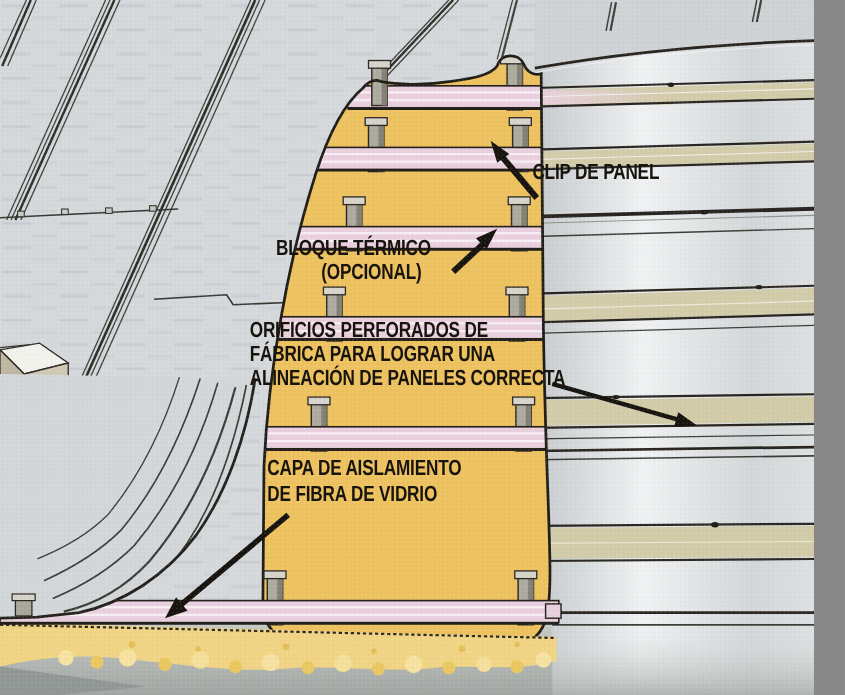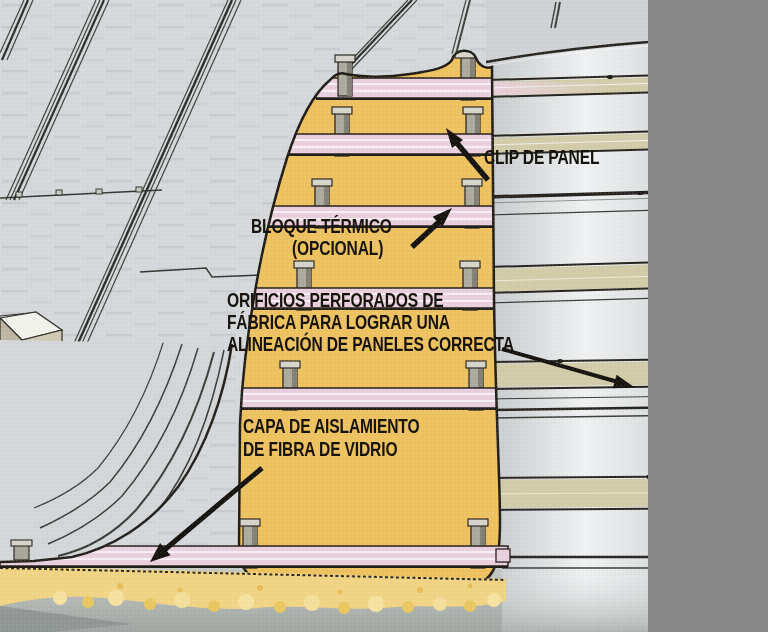--- a/index.html
+++ b/index.html
@@ -1,17 +1,17 @@
 <!DOCTYPE html>
 <html style="--insulation-yellow: #edc15e; --fiberglass-fuzz: #f0d483; --purlin-pink: #e9cfdd; --clip-gray: #aca99d; --panel-silver: #d9dcde; --panel-beige: #d2cba8; --seam-dark: #33362f; --outline-dark: #201d18; --floor-gray: #a6aca8; --label-text: #17130d;"><head>
 <meta charset="utf-8">
 <style>
   html,body{margin:0;padding:0;background:#888;}
   .stage{
-    position:relative;width:648px;height:632px;overflow:hidden;
+    position:relative;width:740px;height:632px;overflow:hidden;
     font-family:"Liberation Sans","DejaVu Sans",sans-serif;
     background:#c4b5fd;
   }
   .stage svg{position:absolute;left:0;top:0;}
   .label{
     position:absolute;
     font-weight:bold;
     font-size:20px;
     line-height:20px;
     color:var(--label-text,#17130d);

